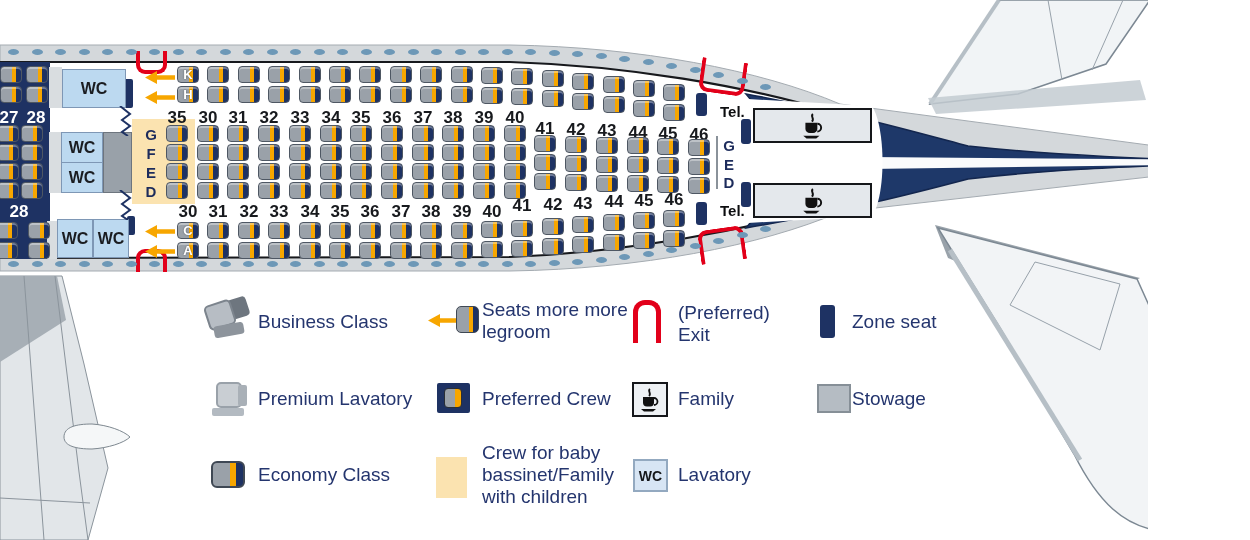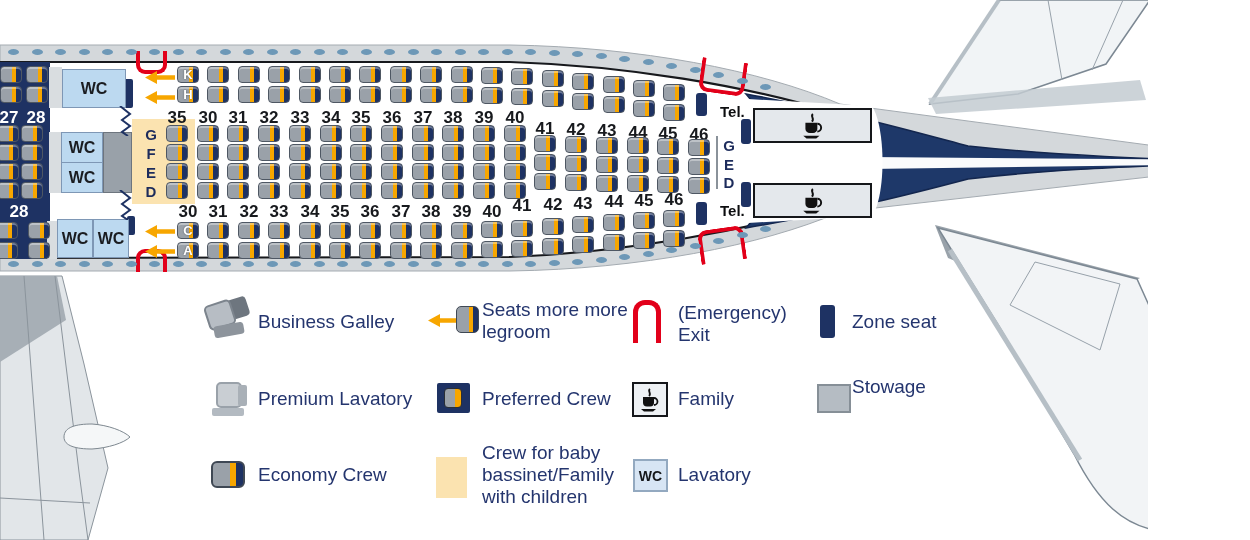--- a/index.html
+++ b/index.html
@@ -424,33 +424,33 @@
       <div class="zone-ltr" style="left: 719px; top: 174px; width: 20px;">D</div>
     </div>
 
   <div>
     <div>
       <span class="lg-icon" style="left:204px;top:298px;width:48px;height:44px">
         <span class="abs" style="left:24px;top:0;width:20px;height:20px;background:#6e767f;border-radius:4px;transform:rotate(-18deg)"></span>
         <span class="abs" style="left:2px;top:4px;width:28px;height:26px;background:#b7bdc4;border:2px solid #7c848d;border-radius:5px;transform:rotate(-18deg)"></span>
         <span class="abs" style="left:10px;top:26px;width:30px;height:12px;background:#8d949c;border-radius:3px;transform:rotate(-10deg)"></span>
       </span>
-      <span class="lg-label" style="left:258px;top:311px">Business Galley</span>
+      <span class="lg-label" style="left:258px;top:311px">Business Class</span>
     </div>
     <div>
       <span class="lg-icon" style="left:212px;top:382px;width:36px;height:34px">
         <span class="abs" style="left:4px;top:0;width:26px;height:26px;background:#c9ced3;border:2px solid #99a1a9;border-radius:5px"></span>
         <span class="abs" style="left:26px;top:3px;width:9px;height:21px;background:#a9b0b7;border-radius:2px"></span>
         <span class="abs" style="left:0;top:26px;width:32px;height:8px;background:#b3bac1;border-radius:2px"></span>
       </span>
       <span class="lg-label" style="left:258px;top:388px">Premium Lavatory</span>
     </div>
     <div>
       <span class="lg-icon eco-grad" style="left:211px;top:461px;width:34px;height:27px;border:2px solid #3f4854;border-radius:6px;box-sizing:border-box"></span>
-      <span class="lg-label" style="left:258px;top:464px">Economy Crew</span>
+      <span class="lg-label" style="left:258px;top:464px">Economy Class</span>
     </div>
     <div>
       <span class="lg-icon" style="left:428px;top:306px;width:52px;height:28px">
         <span class="abs arrow" style="left:0;top:8px"></span>
         <span class="abs eco-grad" style="left:28px;top:0;width:23px;height:27px;border:1.5px solid #3f4854;border-radius:5px"></span>
       </span>
       <span class="lg-label" style="left:482px;top:299px">Seats more more
 legroom</span>
     </div>
     <div>
@@ -460,21 +460,21 @@
       <span class="lg-label" style="left:482px;top:388px">Preferred Crew</span>
     </div>
     <div>
       <span class="lg-icon peach" style="left:436px;top:457px;width:31px;height:41px"></span>
       <span class="lg-label" style="left:482px;top:442px">Crew for baby
 bassinet/Family
 with children</span>
     </div>
     <div>
       <span class="lg-icon exit-icon" style="left:633px;top:300px;width:28px;height:43px"></span>
-      <span class="lg-label" style="left:678px;top:302px">(Emergency)
+      <span class="lg-label" style="left:678px;top:302px">(Preferred)
 Exit</span>
     </div>
     <div>
       <span class="lg-icon galley-icon" style="left:632px;top:382px;width:36px;height:35px">
         <svg width="22" height="24" viewBox="0 0 22 24">
             <path d="M11,1 C8,3 13,5 10,8" stroke="#111" stroke-width="1.8" fill="none"></path>
             <path d="M4,9 h11 v5.5 a4,4 0 0 1 -4,4 h-3 a4,4 0 0 1 -4,-4 z" fill="#111"></path>
             <path d="M15,10 a3.4,3.4 0 0 1 0,7" stroke="#111" stroke-width="1.8" fill="none"></path>
             <path d="M2,21 h15 l-3,2.5 h-9 z" fill="#111"></path>
           </svg>
@@ -486,17 +486,17 @@
           <span>WC</span>
         </span>
       <span class="lg-label" style="left:678px;top:464px">Lavatory</span>
     </div>
     <div>
       <span class="lg-icon crew-icon" style="left:820px;top:305px;width:15px;height:33px"></span>
       <span class="lg-label" style="left:852px;top:311px">Zone seat</span>
     </div>
     <div>
       <span class="lg-icon stow-icon" style="left:817px;top:384px;width:34px;height:29px"></span>
-      <span class="lg-label" style="left:852px;top:376px">Stowage</span>
+      <span class="lg-label" style="left:852px;top:388px">Stowage</span>
     </div>
   </div>
 
 </div>
 
 </body></html>

